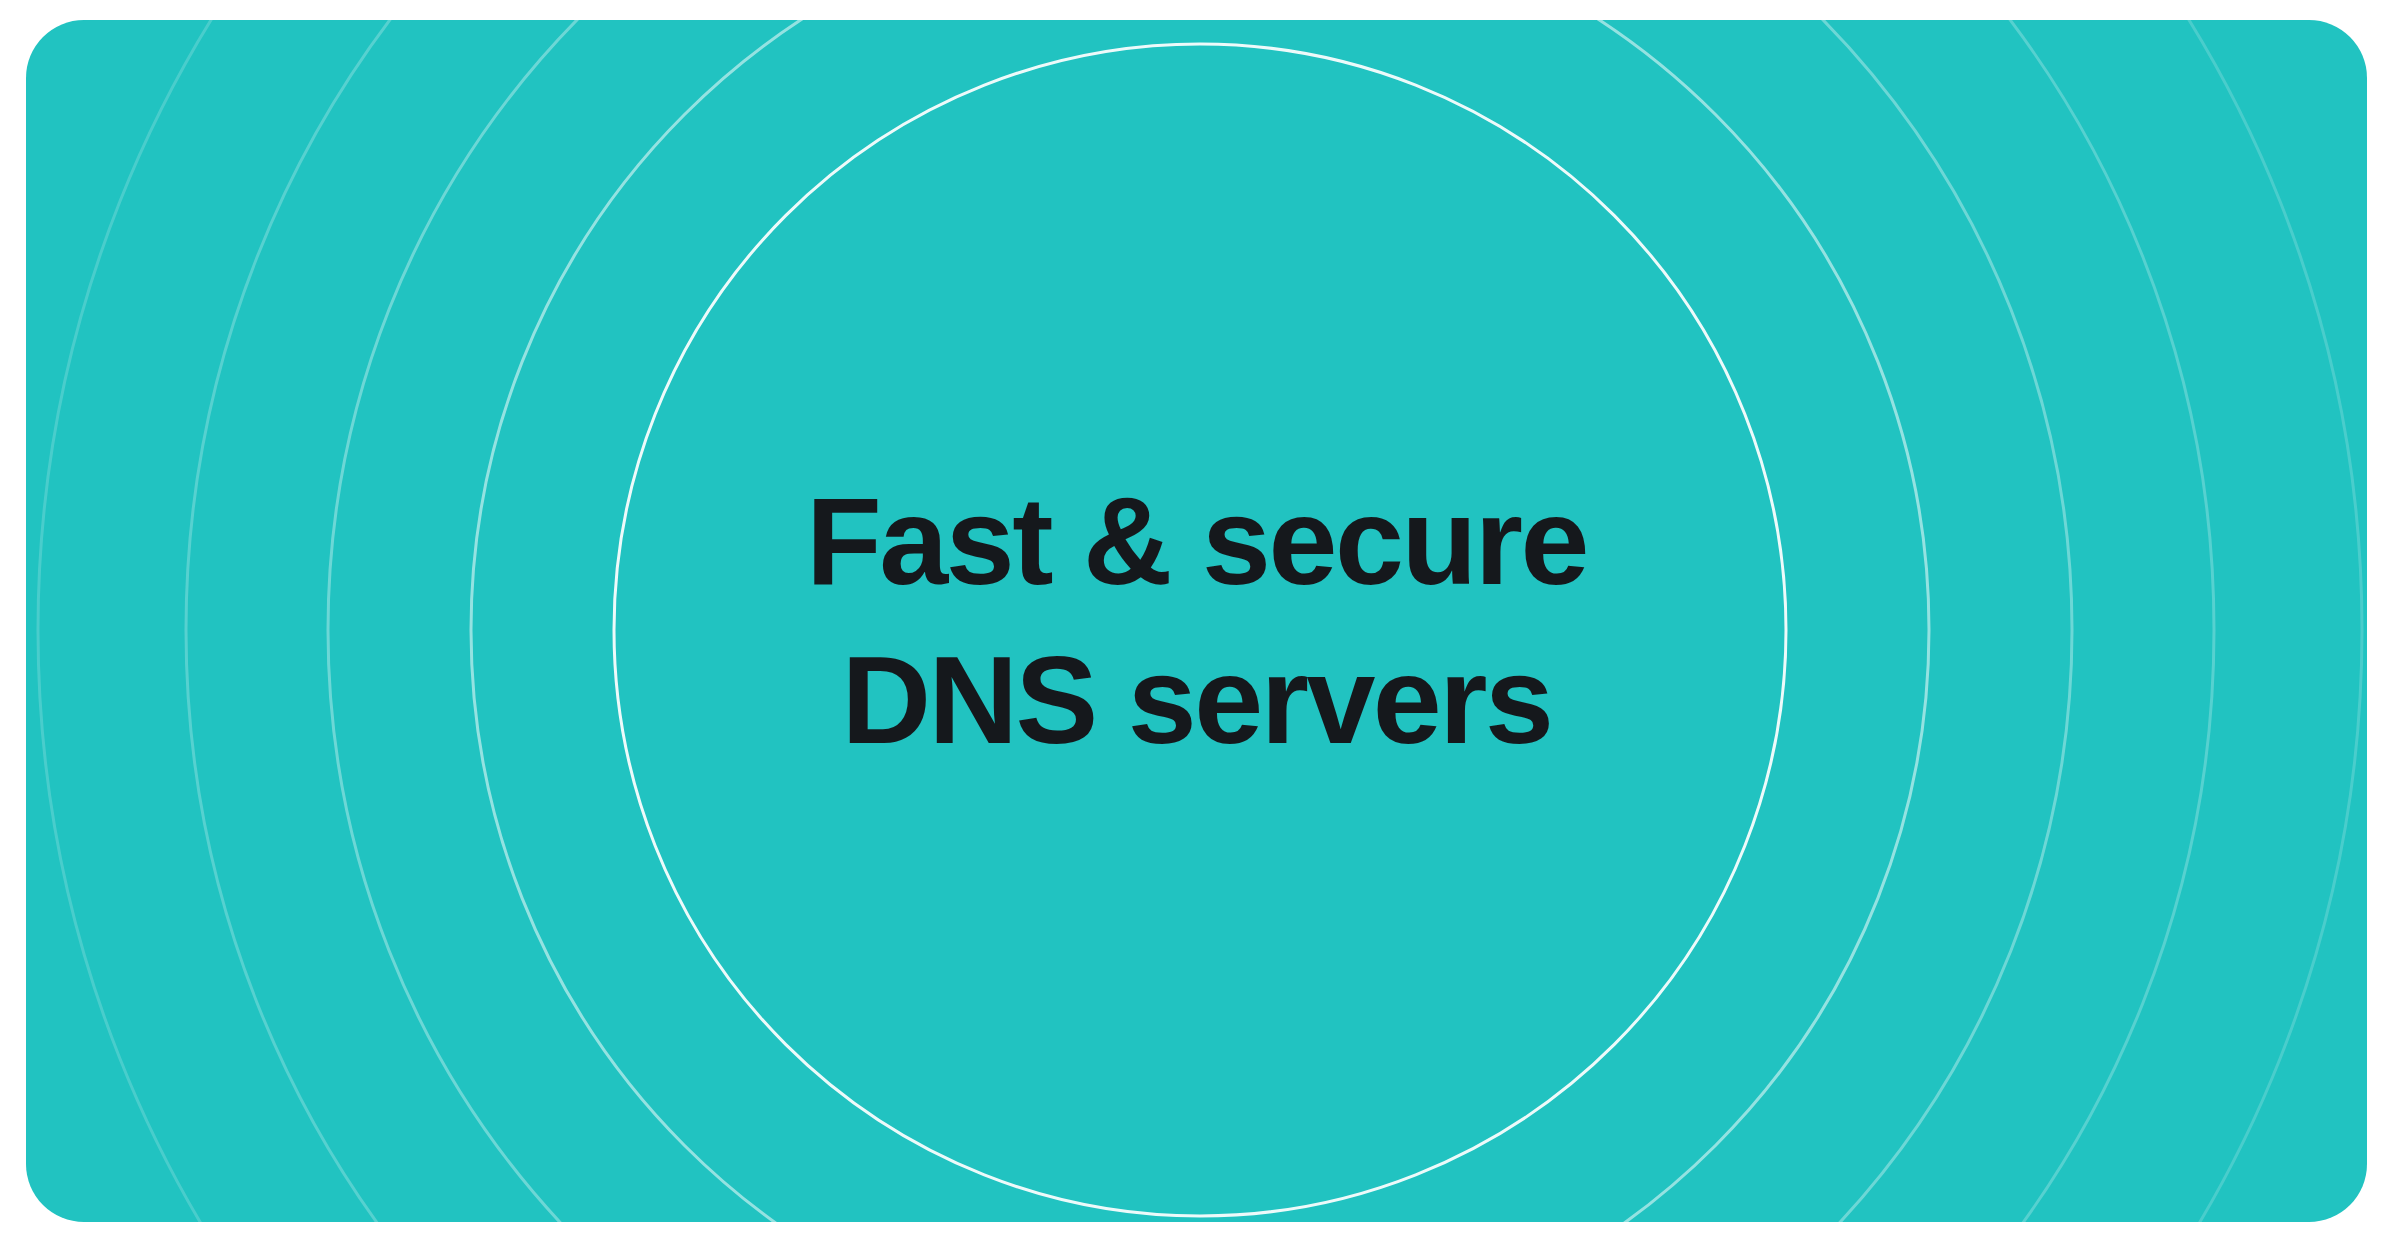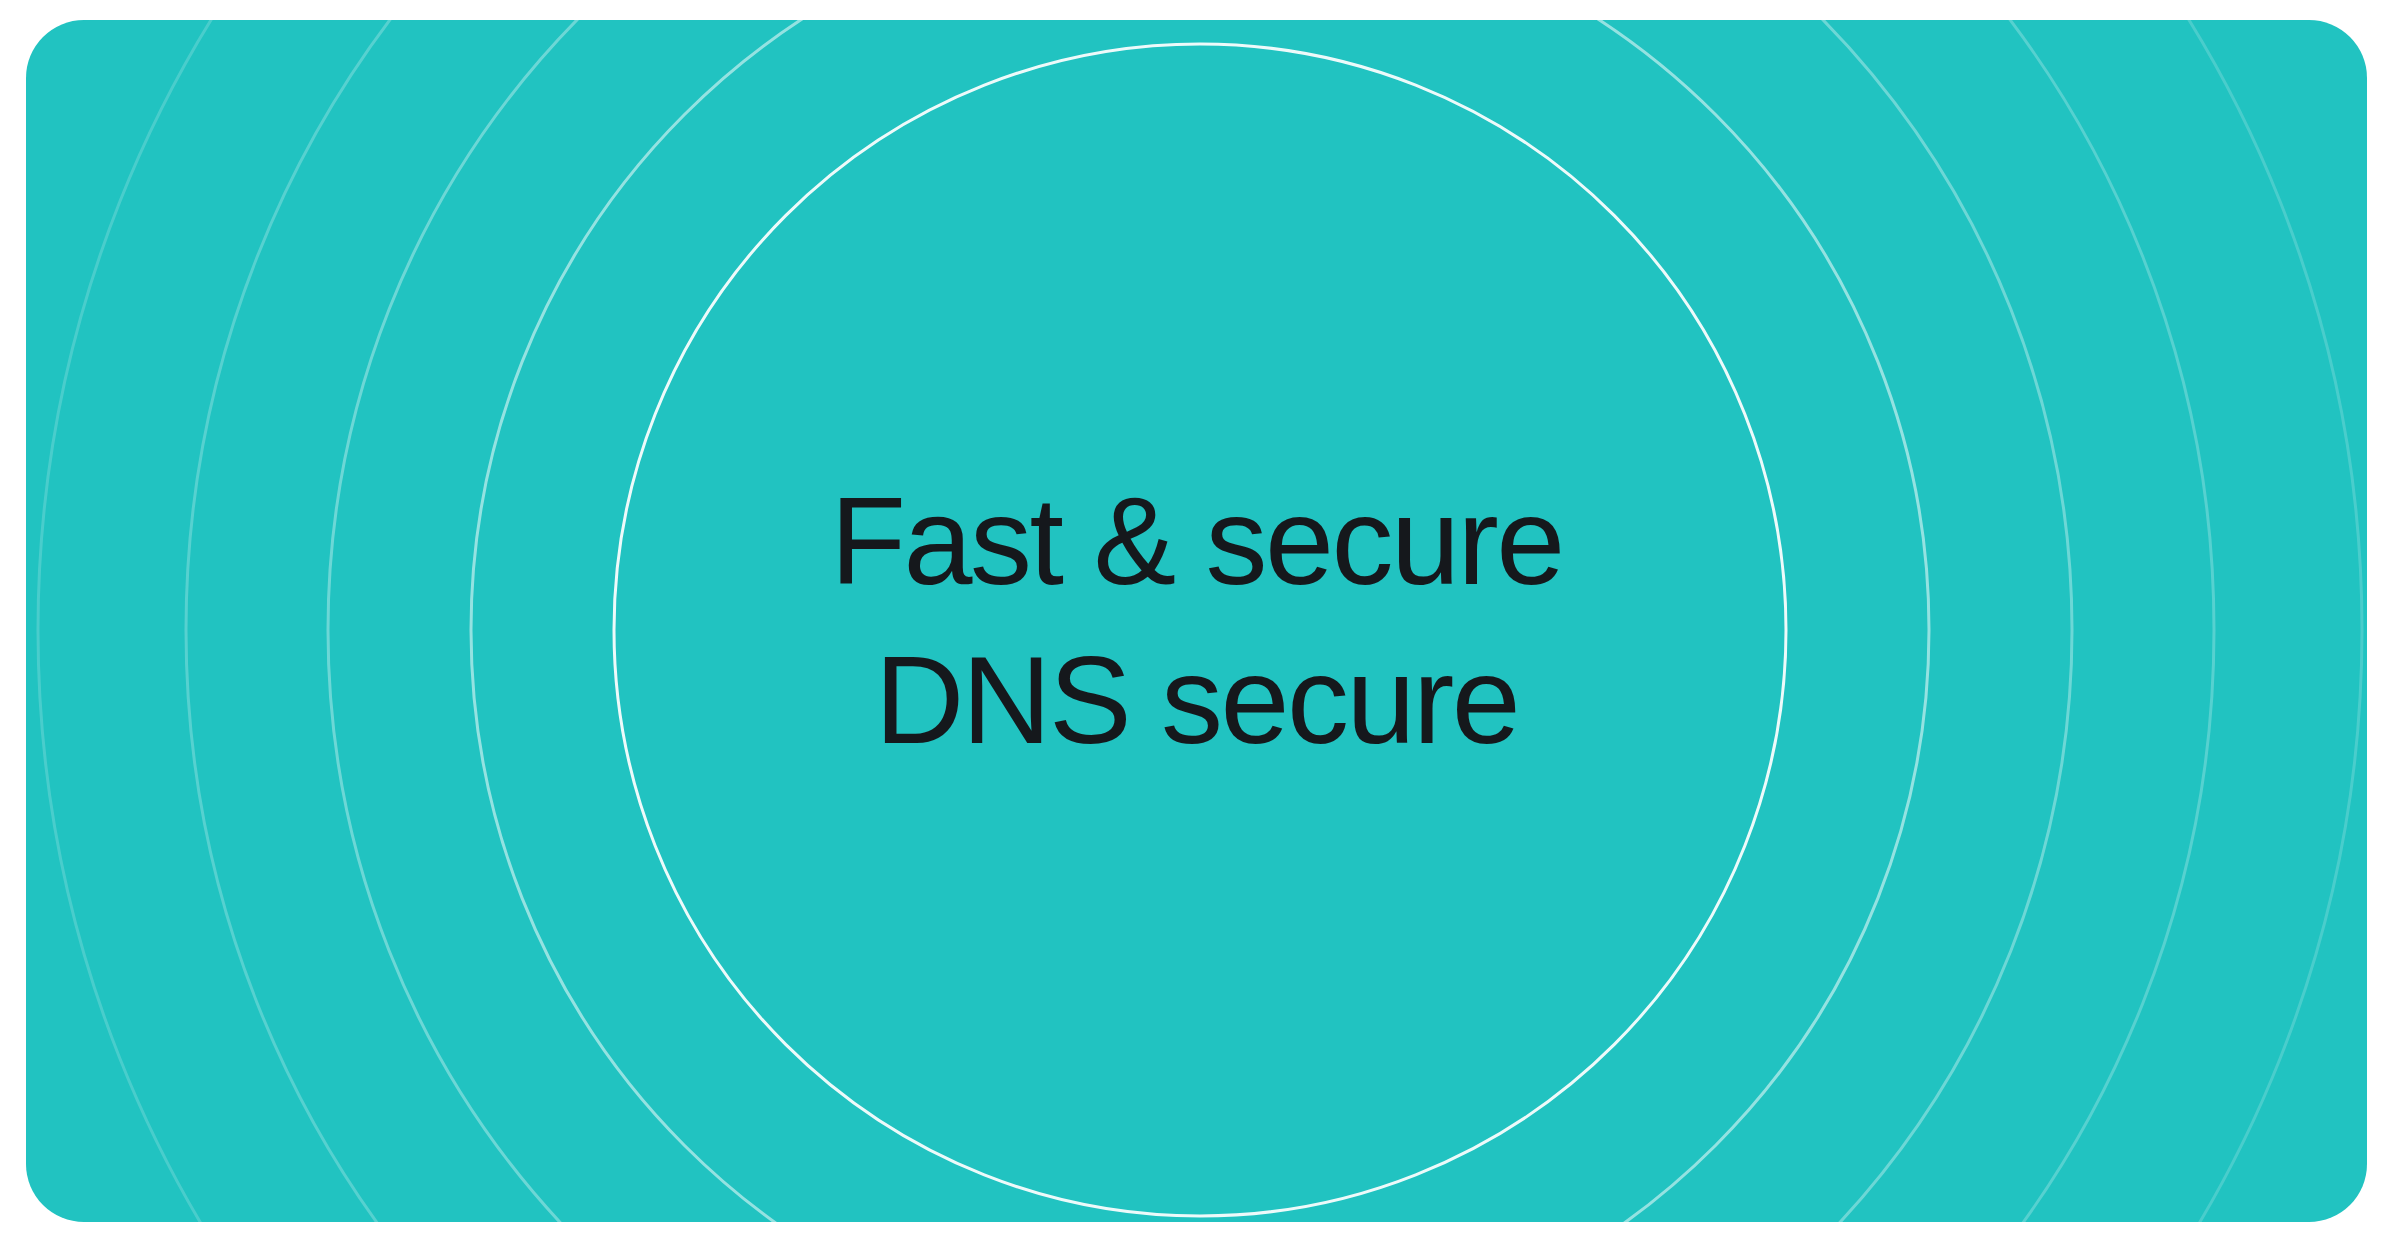--- a/index.html
+++ b/index.html
@@ -47,21 +47,21 @@
     flex-direction: column;
     align-items: center;
     justify-content: center;
     gap: 0;
   }
 
   .headline-line {
     display: block;
     color: #15181c;
     font-size: 124px;
-    font-weight: normal;
+    font-weight: bold;
     line-height: 1.28;
     letter-spacing: -2.5px;
     white-space: nowrap;
     text-align: left;
   }
 </style>
 </head>
 <body style="background: rgb(255, 255, 255);">
 
 <div id="hero-banner" style="background: rgb(33, 195, 193); border-radius: 58px;">
@@ -71,16 +71,16 @@
         <circle cx="1174" cy="610" r="586" stroke="#ffffff" stroke-width="3" opacity="0.92" fill="none"></circle>
         <circle cx="1174" cy="610" r="729" stroke="#ffffff" stroke-width="3" opacity="0.52" fill="none"></circle>
         <circle cx="1174" cy="610" r="872" stroke="#ffffff" stroke-width="3" opacity="0.34" fill="none"></circle>
         <circle cx="1174" cy="610" r="1014" stroke="#ffffff" stroke-width="3" opacity="0.24" fill="none"></circle>
         <circle cx="1174" cy="610" r="1162" stroke="#ffffff" stroke-width="3" opacity="0.18" fill="none"></circle>
       </g>
   </svg>
 
   <div id="headline-block">
     <span class="headline-line" style="color: rgb(21, 24, 28);">Fast &amp; secure</span>
-    <span class="headline-line" style="color: rgb(21, 24, 28);">DNS secure</span>
+    <span class="headline-line" style="color: rgb(21, 24, 28);">DNS servers</span>
   </div>
 
 </div>
 
 </body></html>

